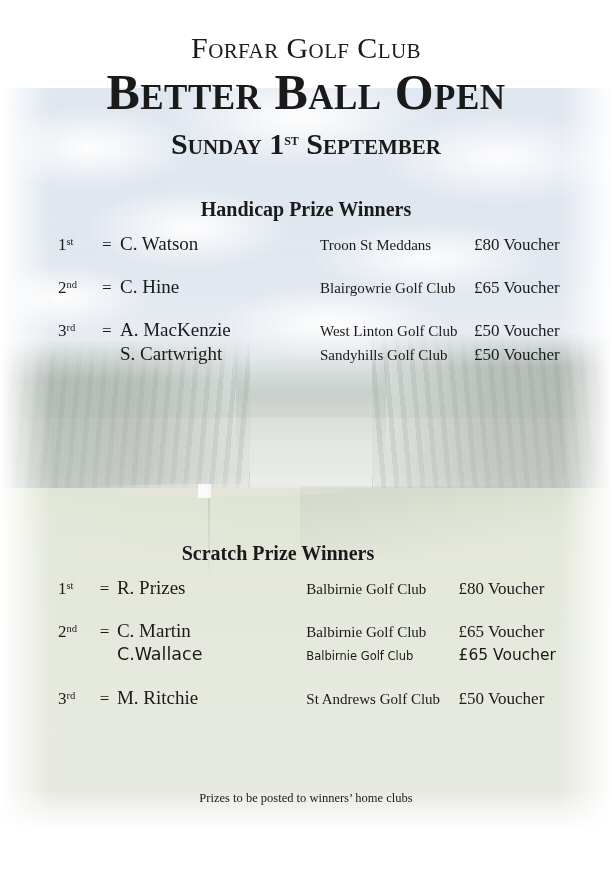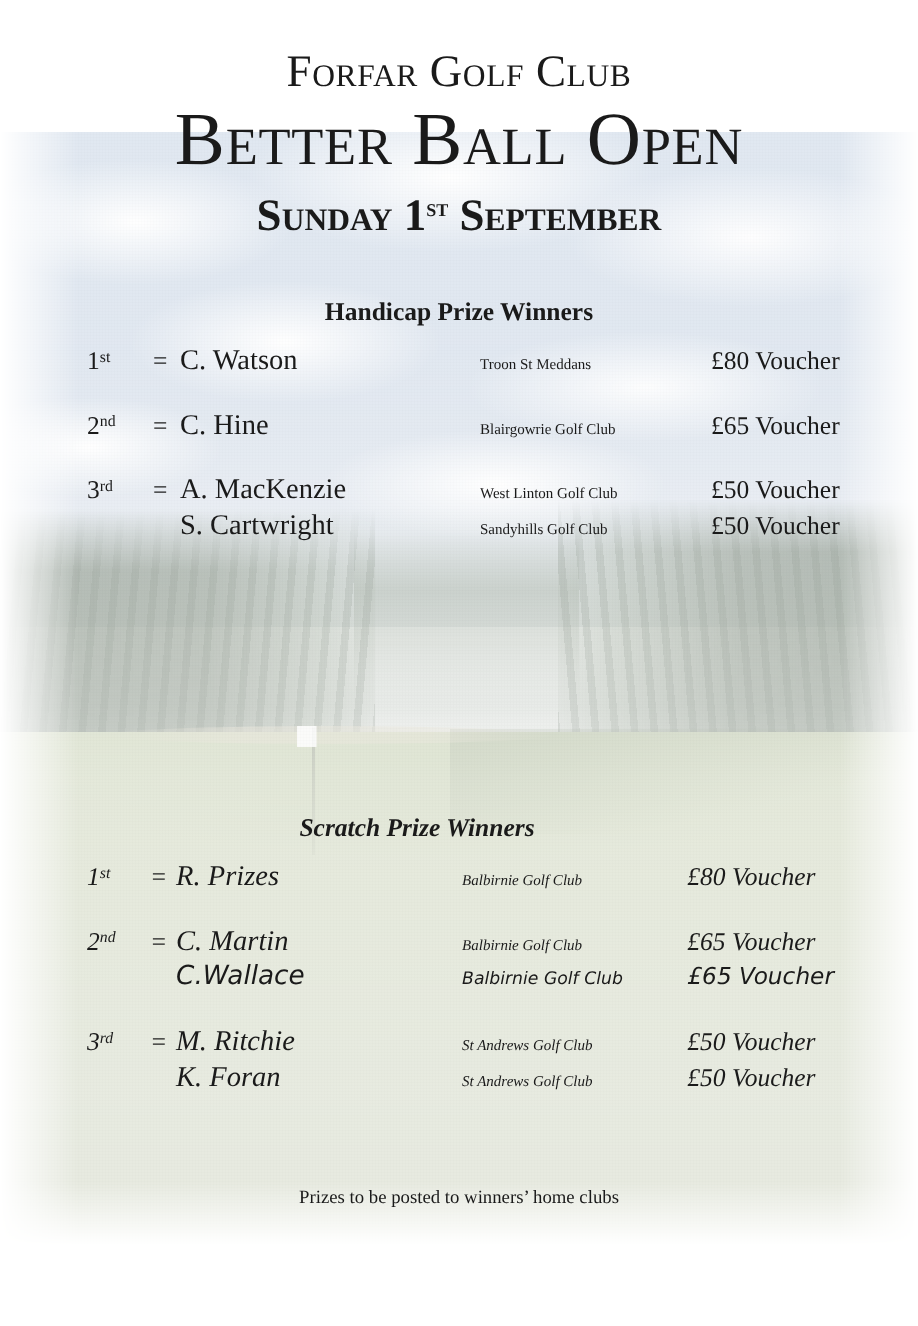--- a/index.html
+++ b/index.html
@@ -142,46 +142,46 @@
     padding-top: 32px;
     line-height: 1.05;
     font-weight: normal;
   }
   .event-title {
     font-size: 50px;
     font-variant: small-caps;
     margin: 0;
     padding-top: 2px;
     line-height: 1.05;
-    font-weight: normal;
+    font-weight: bold;
     letter-spacing: 0.5px;
   }
   .event-date {
     font-size: 30px;
     font-variant: small-caps;
     margin: 0;
     padding-top: 10px;
     line-height: 1.05;
     font-weight: bold;
   }
   .event-date sup {
     font-size: 0.58em;
     vertical-align: 0.52em;
     font-variant: small-caps;
   }
 
   
   .section-title {
     text-align: center;
-    font-size: 17px;
+    font-size: 20px;
     font-weight: bold;
     margin: 0;
   }
   #handicap-section { position: absolute; left: 0; top: 198px; width: 612px; }
-  #scratch-section  { position: absolute; left: 0; top: 542px; width: 556px; font-style: italic; }
+  #scratch-section  { position: absolute; left: 0; top: 542px; width: 556px; }
 
   .prize-table {
     margin-top: 12px;
     border-collapse: collapse;
     margin-left: 58px;
   }
   .prize-table td { padding: 0; vertical-align: baseline; }
 
   .col-rank {
     width: 44px;
@@ -192,21 +192,21 @@
   }
   .col-rank sup { font-size: 0.62em; vertical-align: 0.45em; }
   .col-eq  { width: 18px; font-size: 17px; }
   .col-name {
     width: 200px;
     font-size: 19px;
     white-space: nowrap;
   }
   .col-club {
     width: 154px;
-    font-size: 10px;
+    font-size: 15px;
     white-space: nowrap;
   }
   .col-prize {
     font-size: 17px;
     white-space: nowrap;
   }
   tr.row-a td { height: 24px; }
   tr.row-b td { height: 24px; }
   tr.spacer td { height: 19px; }
 
@@ -334,26 +334,19 @@
             <td colspan="5"></td>
           </tr>
 
       <tr class="row-a">
         <td class="col-rank"><span>3</span><sup>rd</sup></td>
         <td class="col-eq">=</td>
         <td class="col-name">M. Ritchie</td>
         <td class="col-club">St Andrews Golf Club</td>
         <td class="col-prize">£50 Voucher</td>
       </tr>
-      <tr class="row-b">
-        <td class="col-rank"></td>
-        <td class="col-eq"></td>
-        <td class="col-name">K. Foran</td>
-        <td class="col-club">St Andrews Golf Club</td>
-        <td class="col-prize">£50 Voucher</td>
-      </tr>
     </tbody>
       </table>
   </div>
 
   <div class="footnote">Prizes to be posted to winners’ home clubs</div>
 
 </div>
 
 </body></html>

